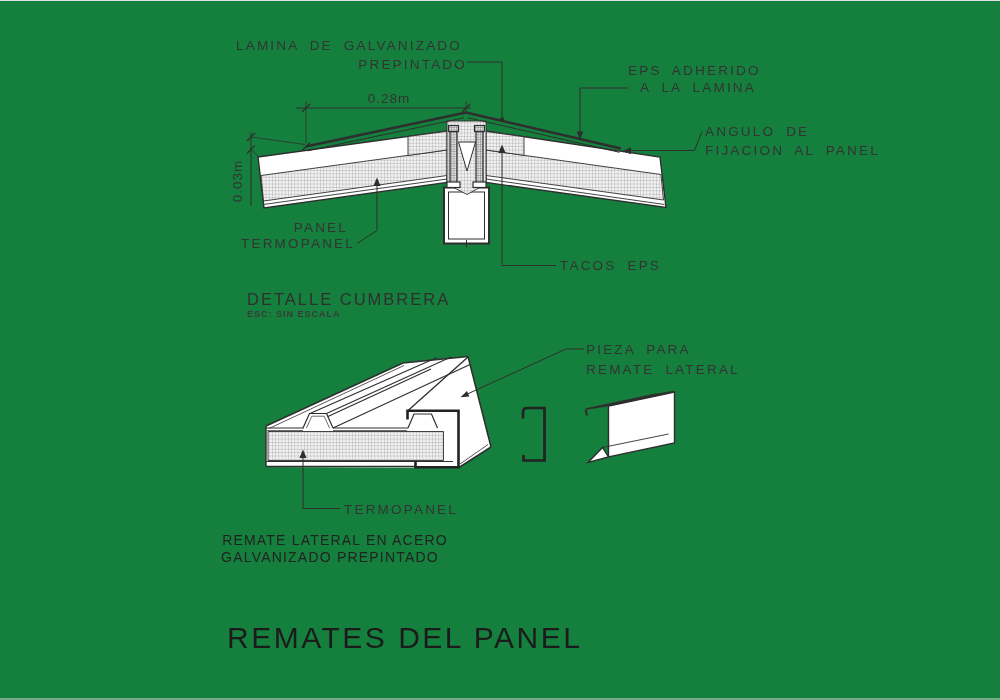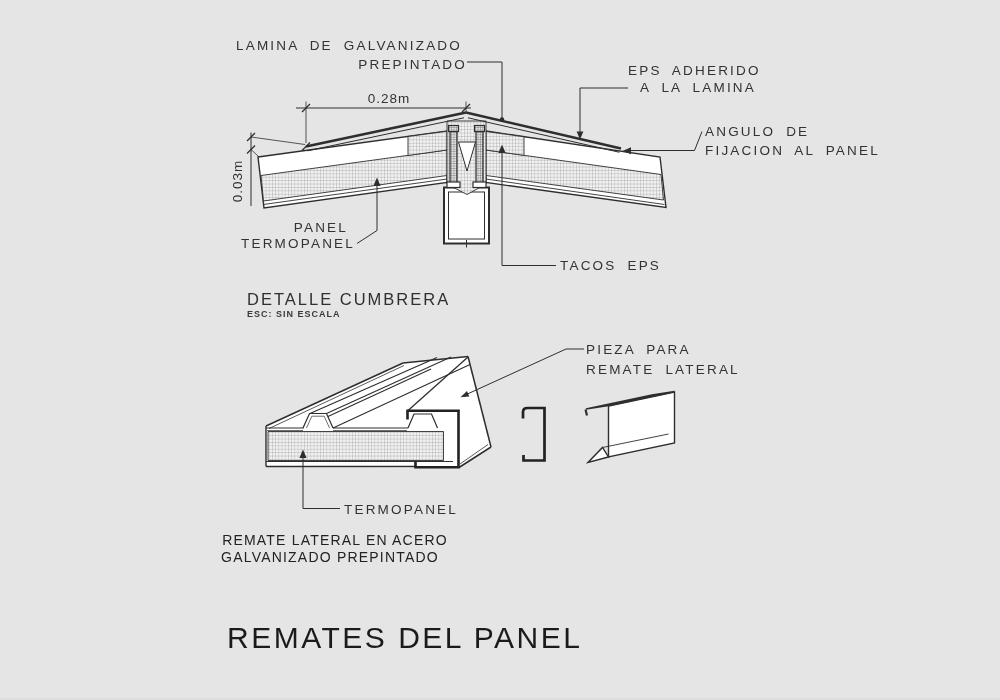--- a/index.html
+++ b/index.html
@@ -1,16 +1,16 @@
 <!DOCTYPE html>
 <html><head>
 <meta charset="utf-8">
 <style>
   html,body{margin:0;padding:0;background:#ffffff;}
-  .stage{position:relative;width:1000px;height:700px;background:#e5e5e5;overflow:hidden;}
+  .stage{position:relative;width:1000px;height:700px;background:#15803d;overflow:hidden;}
   svg{display:block;}
   text{font-family:"Liberation Sans","DejaVu Sans",sans-serif;fill:#333;}
   .cad{font-size:13.5px;letter-spacing:2.2px;word-spacing:5px;}
   .cad-dim{font-size:13.5px;letter-spacing:1px;}
   .cad-big{font-size:16.5px;letter-spacing:2px;fill:#2f2f2f;}
   .cad-small{font-size:9px;letter-spacing:1px;font-weight:bold;fill:#3a3a3a;}
   .sans-cap{font-size:14px;letter-spacing:1.2px;fill:#222;}
   .main-title{font-size:30px;letter-spacing:2.5px;fill:#1b1b1b;}
   line,polyline,path,polygon,rect,circle{vector-effect:none;}
 </style>

